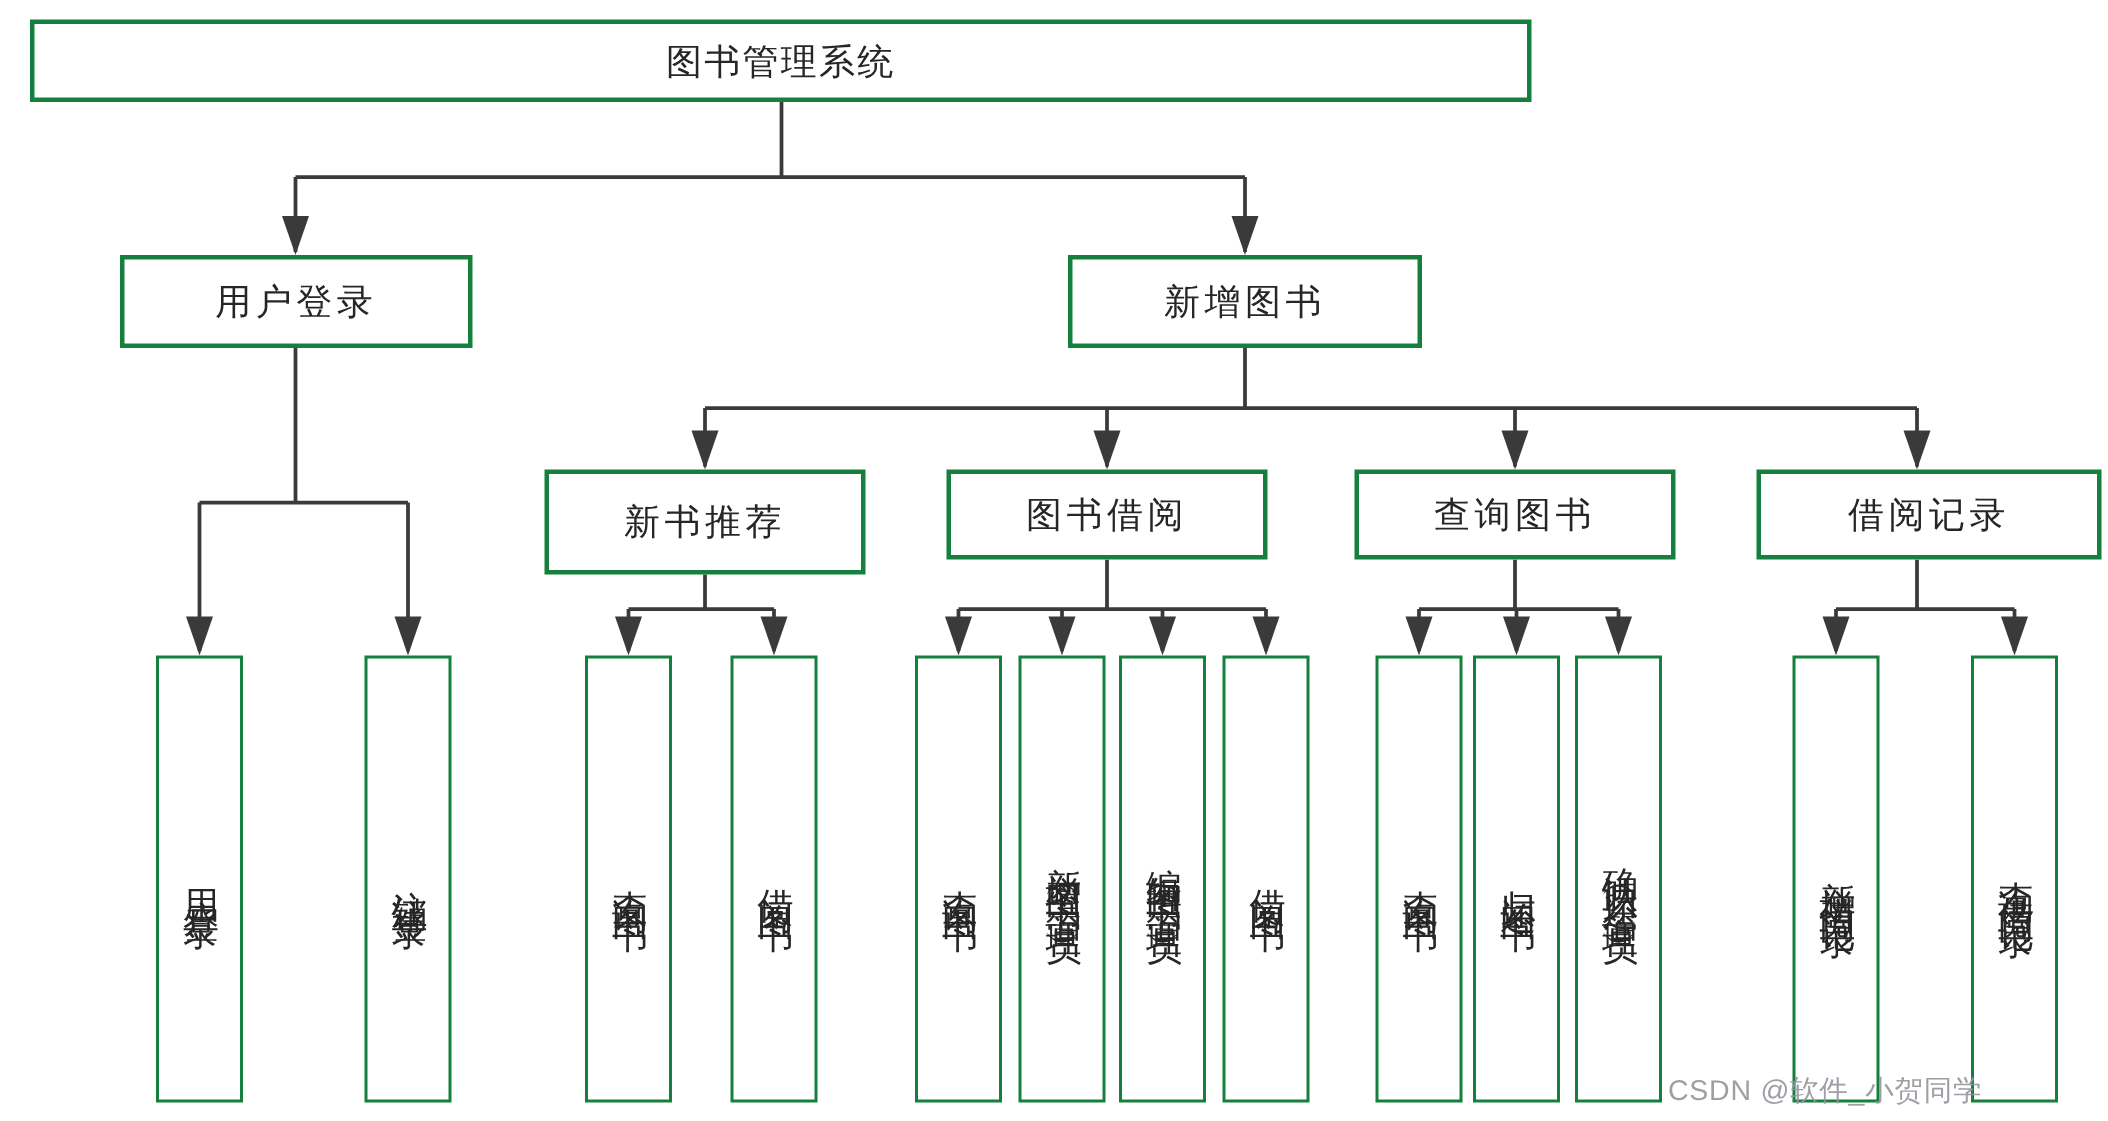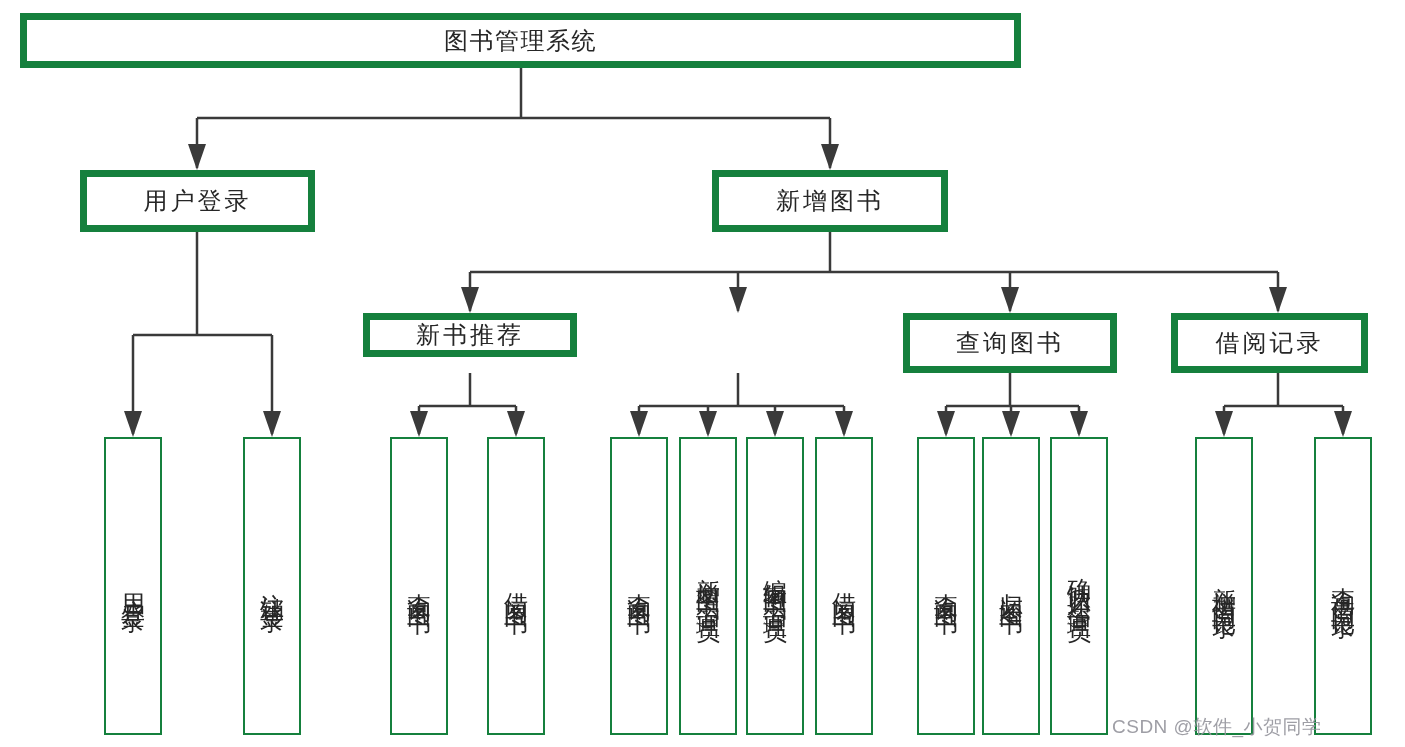--- a/index.html
+++ b/index.html
@@ -18,21 +18,21 @@
   .connectors {
     position: absolute;
     left: 0;
     top: 0;
     z-index: 0;
   }
   .box {
     position: absolute;
     box-sizing: border-box;
     background: #ffffff;
-    border: 7px solid #15803d;
+    border: 3px solid #15803d;
     display: flex;
     align-items: center;
     justify-content: center;
     z-index: 1;
     color: #262626;
   }
   .box.header span {
     font-size: 24px;
     letter-spacing: 3px;
     white-space: nowrap;
@@ -138,27 +138,30 @@
     <span>图书管理系统</span>
   </div>
 
   <div class="box header" style="left:80px;top:170px;width:235px;height:62px">
     <span>用户登录</span>
   </div>
   <div class="box header" style="left:712px;top:170px;width:236px;height:62px">
     <span>新增图书</span>
   </div>
 
-  <div class="box header" style="left:363px;top:313px;width:214px;height:44px">
+  <div class="box header" style="left:363px;top:313px;width:214px;height:70px">
     <span>新书推荐</span>
   </div>
+  <div class="box header" style="left:631px;top:313px;width:214px;height:60px">
+    <span>图书借阅</span>
+  </div>
   <div class="box header" style="left:903px;top:313px;width:214px;height:60px">
     <span>查询图书</span>
   </div>
-  <div class="box header" style="left:1171px;top:313px;width:197px;height:60px">
+  <div class="box header" style="left:1171px;top:313px;width:230px;height:60px">
     <span>借阅记录</span>
   </div>
 
   <div class="box leaf" style="left:104px;top:437px;width:58px;height:298px">
     <span>用户登录</span>
   </div>
   <div class="box leaf" style="left:243px;top:437px;width:58px;height:298px">
     <span>注销登录</span>
   </div>
 

